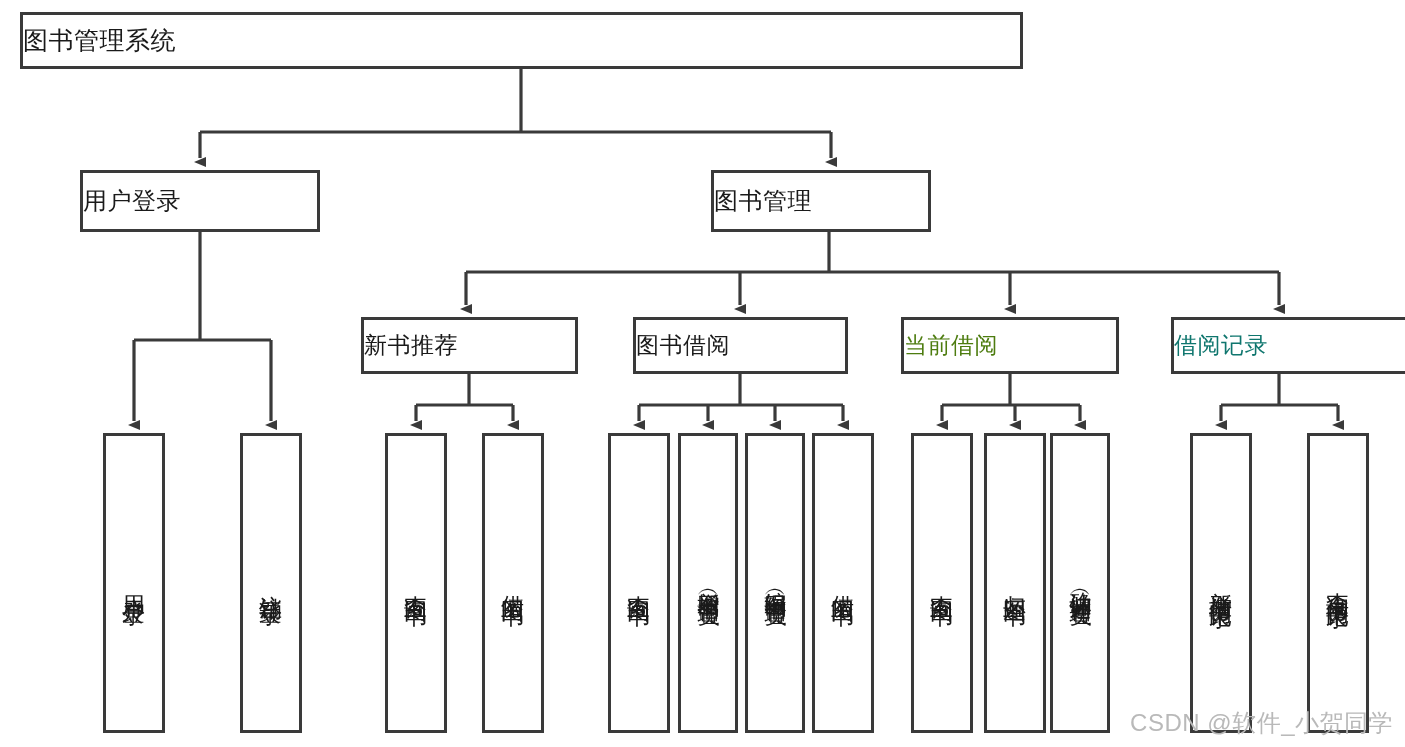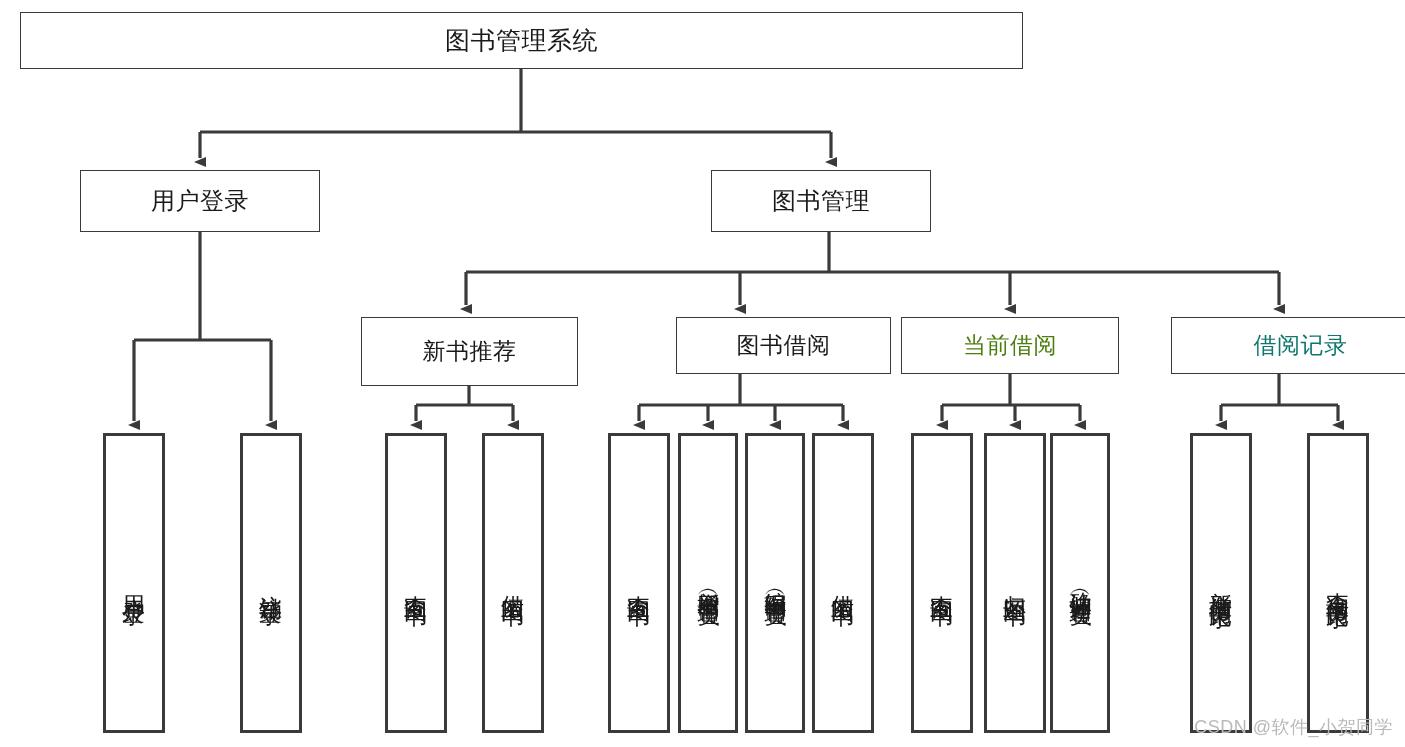--- a/index.html
+++ b/index.html
@@ -23,24 +23,24 @@
     left: 0;
     top: 0;
     width: 1405px;
     height: 747px;
     pointer-events: none;
   }
   .node {
     position: absolute;
     box-sizing: border-box;
     background: #ffffff;
-    border: 1px solid #c4b5fd;
+    border: 3px solid #c4b5fd;
     display: flex;
     align-items: center;
-    justify-content: center;
+    justify-content: flex-start;
     text-align: center;
   }
   .node .label {
     display: block;
     line-height: 1.18;
     letter-spacing: 0.5px;
     white-space: nowrap;
   }
   .node-root .label { font-size: 25px; }
   .node-l2 .label { font-size: 24px; }
@@ -60,21 +60,21 @@
     white-space: normal;
   }
   .node-leaf.tall .label {
     font-size: 22px;
     letter-spacing: 2px;
   }
   .watermark {
     position: absolute;
     right: 12px;
     bottom: 8px;
-    font-size: 18px;
+    font-size: 24px;
     color: #b9b9b9;
     letter-spacing: 0.5px;
     white-space: nowrap;
     text-align: right;
   }
 </style>
 </head>
 <body>
 
 <div id="canvas">
@@ -133,24 +133,24 @@
     <span class="label">图书管理系统</span>
   </div>
 
   <div class="node node-l2" style="left: 80px; top: 170px; width: 240px; height: 62px; border-color: rgb(58, 58, 58); background: rgb(255, 255, 255); color: rgb(26, 26, 26);">
     <span class="label">用户登录</span>
   </div>
   <div class="node node-l2" style="left: 711px; top: 170px; width: 220px; height: 62px; border-color: rgb(58, 58, 58); background: rgb(255, 255, 255); color: rgb(26, 26, 26);">
     <span class="label">图书管理</span>
   </div>
 
-  <div class="node node-l3" style="left: 361px; top: 317px; width: 217px; height: 69px; border-color: rgb(58, 58, 58); background: rgb(255, 255, 255); color: rgb(26, 26, 26);">
+  <div class="node node-l3" style="left: 361px; top: 317px; width: 217px; height: 57px; border-color: rgb(58, 58, 58); background: rgb(255, 255, 255); color: rgb(26, 26, 26);">
     <span class="label">新书推荐</span>
   </div>
-  <div class="node node-l3" style="left: 633px; top: 317px; width: 215px; height: 57px; border-color: rgb(58, 58, 58); background: rgb(255, 255, 255); color: rgb(26, 26, 26); margin-left: 43px;">
+  <div class="node node-l3" style="left: 633px; top: 317px; width: 215px; height: 57px; border-color: rgb(58, 58, 58); background: rgb(255, 255, 255); color: rgb(26, 26, 26);">
     <span class="label">图书借阅</span>
   </div>
   <div class="node node-l3" style="left: 901px; top: 317px; width: 218px; height: 57px; border-color: rgb(58, 58, 58); background: rgb(255, 255, 255); color: #4d7c0f;">
     <span class="label">当前借阅</span>
   </div>
   <div class="node node-l3" style="left: 1171px; top: 317px; width: 259px; height: 57px; border-color: rgb(58, 58, 58); background: rgb(255, 255, 255); color: #0f766e;">
     <span class="label">借阅记录</span>
   </div>
 
   <div class="node node-leaf" style="left: 103px; top: 433px; width: 62px; height: 300px; border-color: rgb(58, 58, 58); background: rgb(255, 255, 255); color: rgb(26, 26, 26);">

